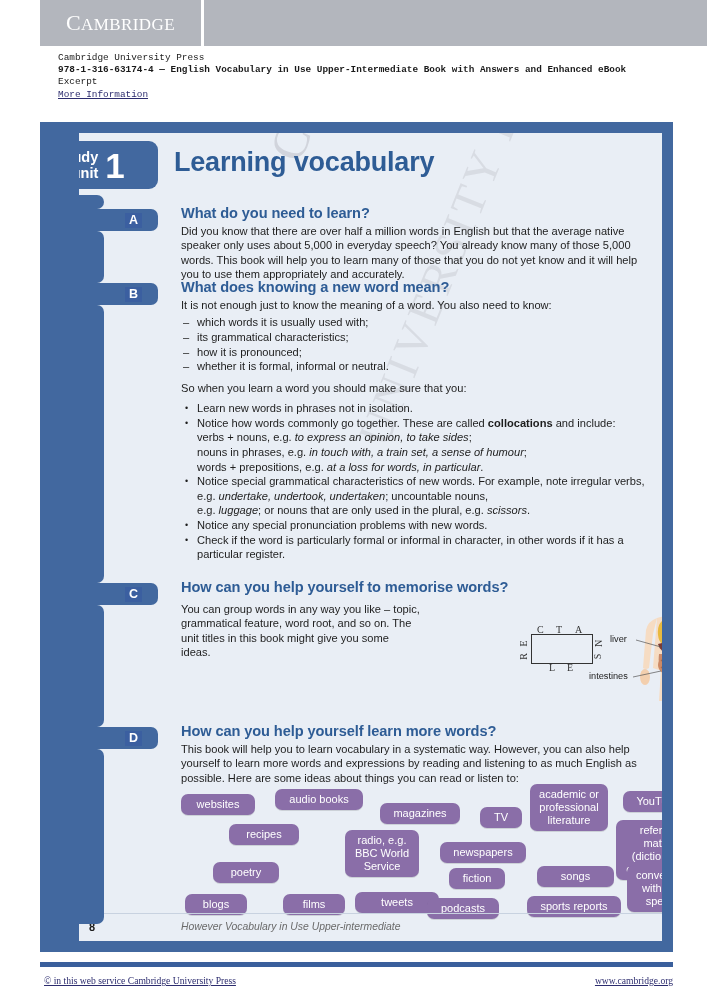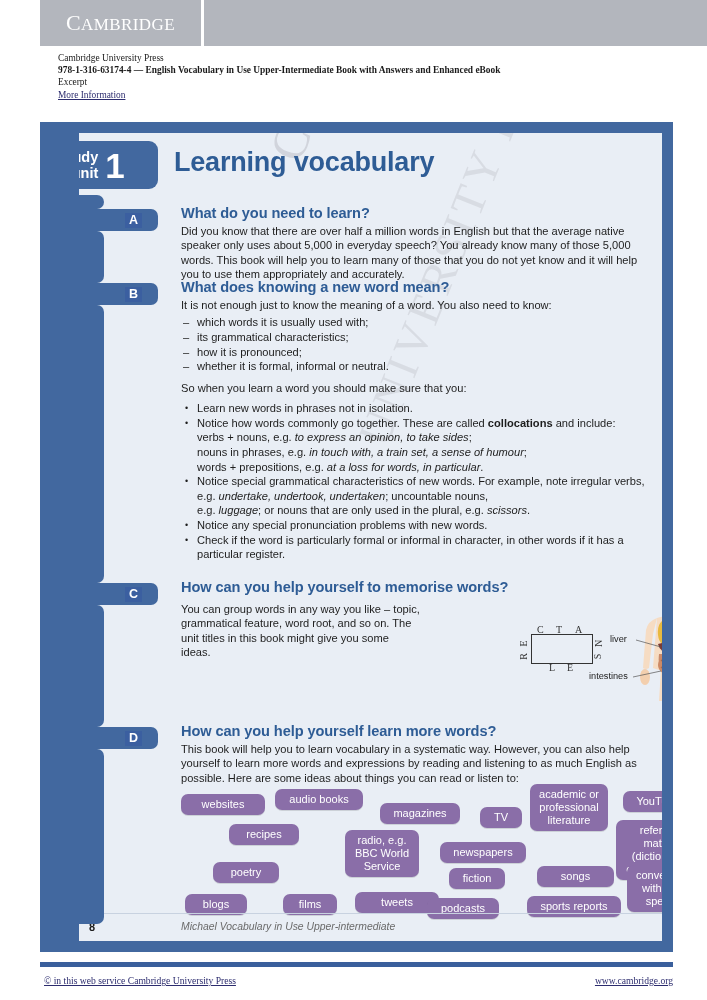--- a/index.html
+++ b/index.html
@@ -40,21 +40,21 @@
   
   .biblio {
     position: absolute;
     left: 58px; top: 52px;
     width: 620px;
     font-family: "Liberation Serif", serif;
     font-size: 9.4px;
     line-height: 12.2px;
     color: #1a1a1a;
   }
-  .biblio div { white-space: nowrap; }
+  .biblio div { white-space: nowrap; font-family: Liberation Mono, monospace; }
   .biblio .bold { font-weight: bold; }
   .biblio .more {
     color: #2c2c6e;
     text-decoration: underline;
     display: inline-block;
   }
 
   
   .page-frame {
     position: absolute;
@@ -473,44 +473,44 @@
         <div class="alabel" style="left:-22px;top:86px;">intestines</div>
       </div>
     </div>
 
     <div class="sec" style="top:590px;">
       <h2>How can you help yourself learn more words?</h2>
       <p>This book will help you to learn vocabulary in a systematic way. However, you can also help yourself to learn more words and expressions by reading and listening to as much English as possible. Here are some ideas about things you can read or listen to:</p>
     </div>
 
     <div class="cloud">
-      <div class="tag" style="left:6px;top:6px;width:84px;">websites</div>
+      <div class="tag" style="left:6px;top:6px;width:74px;">websites</div>
       <div class="tag" style="left:100px;top:1px;width:88px;">audio books</div>
       <div class="tag" style="left:205px;top:15px;width:80px;">magazines</div>
       <div class="tag" style="left:305px;top:19px;width:42px;">TV</div>
       <div class="tag" style="left:355px;top:-4px;width:78px;">academic or professional literature</div>
       <div class="tag" style="left:448px;top:3px;width:70px;">YouTube</div>
       <div class="tag" style="left:54px;top:36px;width:70px;">recipes</div>
       <div class="tag" style="left:170px;top:42px;width:74px;">radio, e.g. BBC World Service</div>
       <div class="tag" style="left:265px;top:54px;width:86px;">newspapers</div>
       <div class="tag" style="left:441px;top:32px;width:94px;">reference material (dictionaries, encyclopedias)</div>
       <div class="tag" style="left:38px;top:74px;width:66px;">poetry</div>
       <div class="tag" style="left:274px;top:80px;width:56px;">fiction</div>
       <div class="tag" style="left:362px;top:78px;width:77px;">songs</div>
       <div class="tag" style="left:452px;top:77px;width:82px;">conversations with native speakers</div>
       <div class="tag" style="left:10px;top:106px;width:62px;">blogs</div>
-      <div class="tag" style="left:108px;top:106px;width:54px;">films</div>
+      <div class="tag" style="left:108px;top:106px;width:62px;">films</div>
       <div class="tag" style="left:180px;top:104px;width:84px;">tweets</div>
       <div class="tag" style="left:252px;top:110px;width:72px;">podcasts</div>
       <div class="tag" style="left:352px;top:108px;width:94px;">sports reports</div>
     </div>
 
     <div class="inner-footer">
       <div class="pg">8</div>
-      <div class="bk">Michael Vocabulary in Use Upper-intermediate</div>
+      <div class="bk">However Vocabulary in Use Upper-intermediate</div>
     </div>
 
   </div>
 </div>
 
 <div class="bottom-rule"></div>
 <div class="web-footer">
   <span>© in this web service Cambridge University Press</span>
   <span>www.cambridge.org</span>
 </div>

